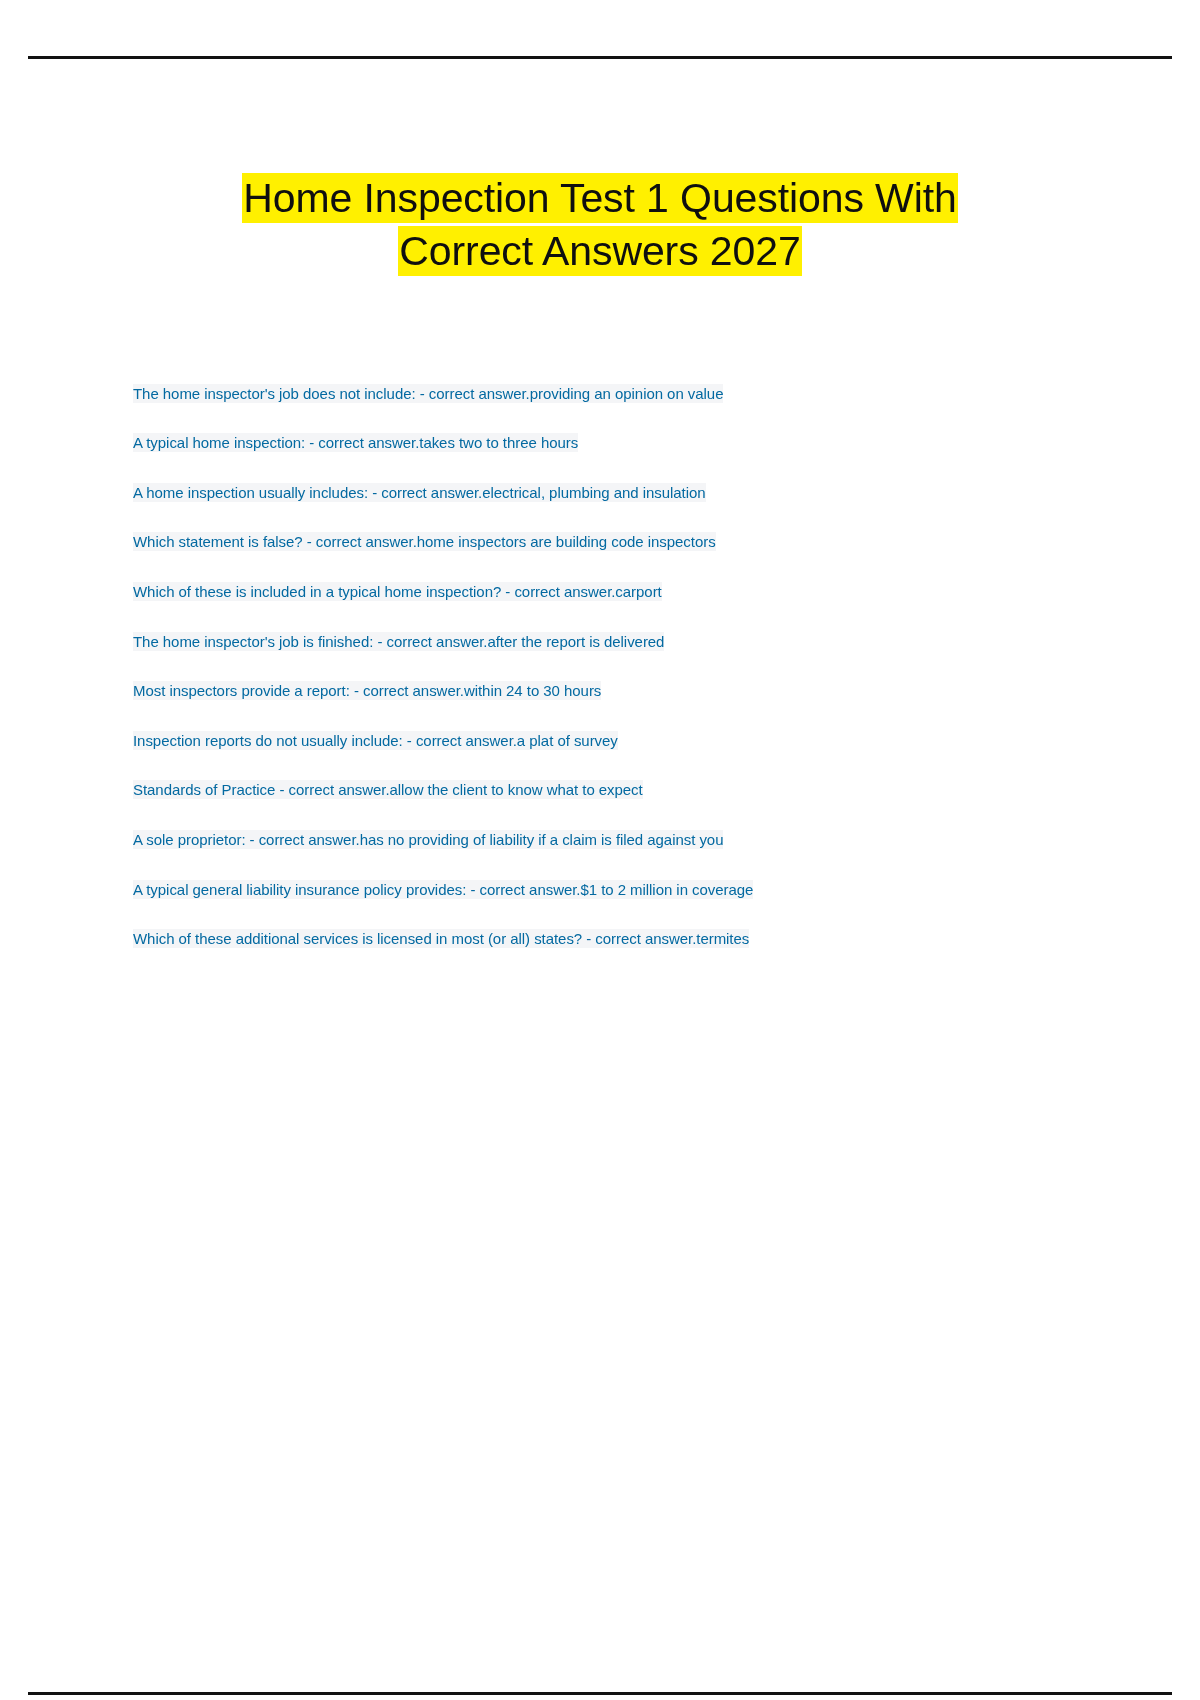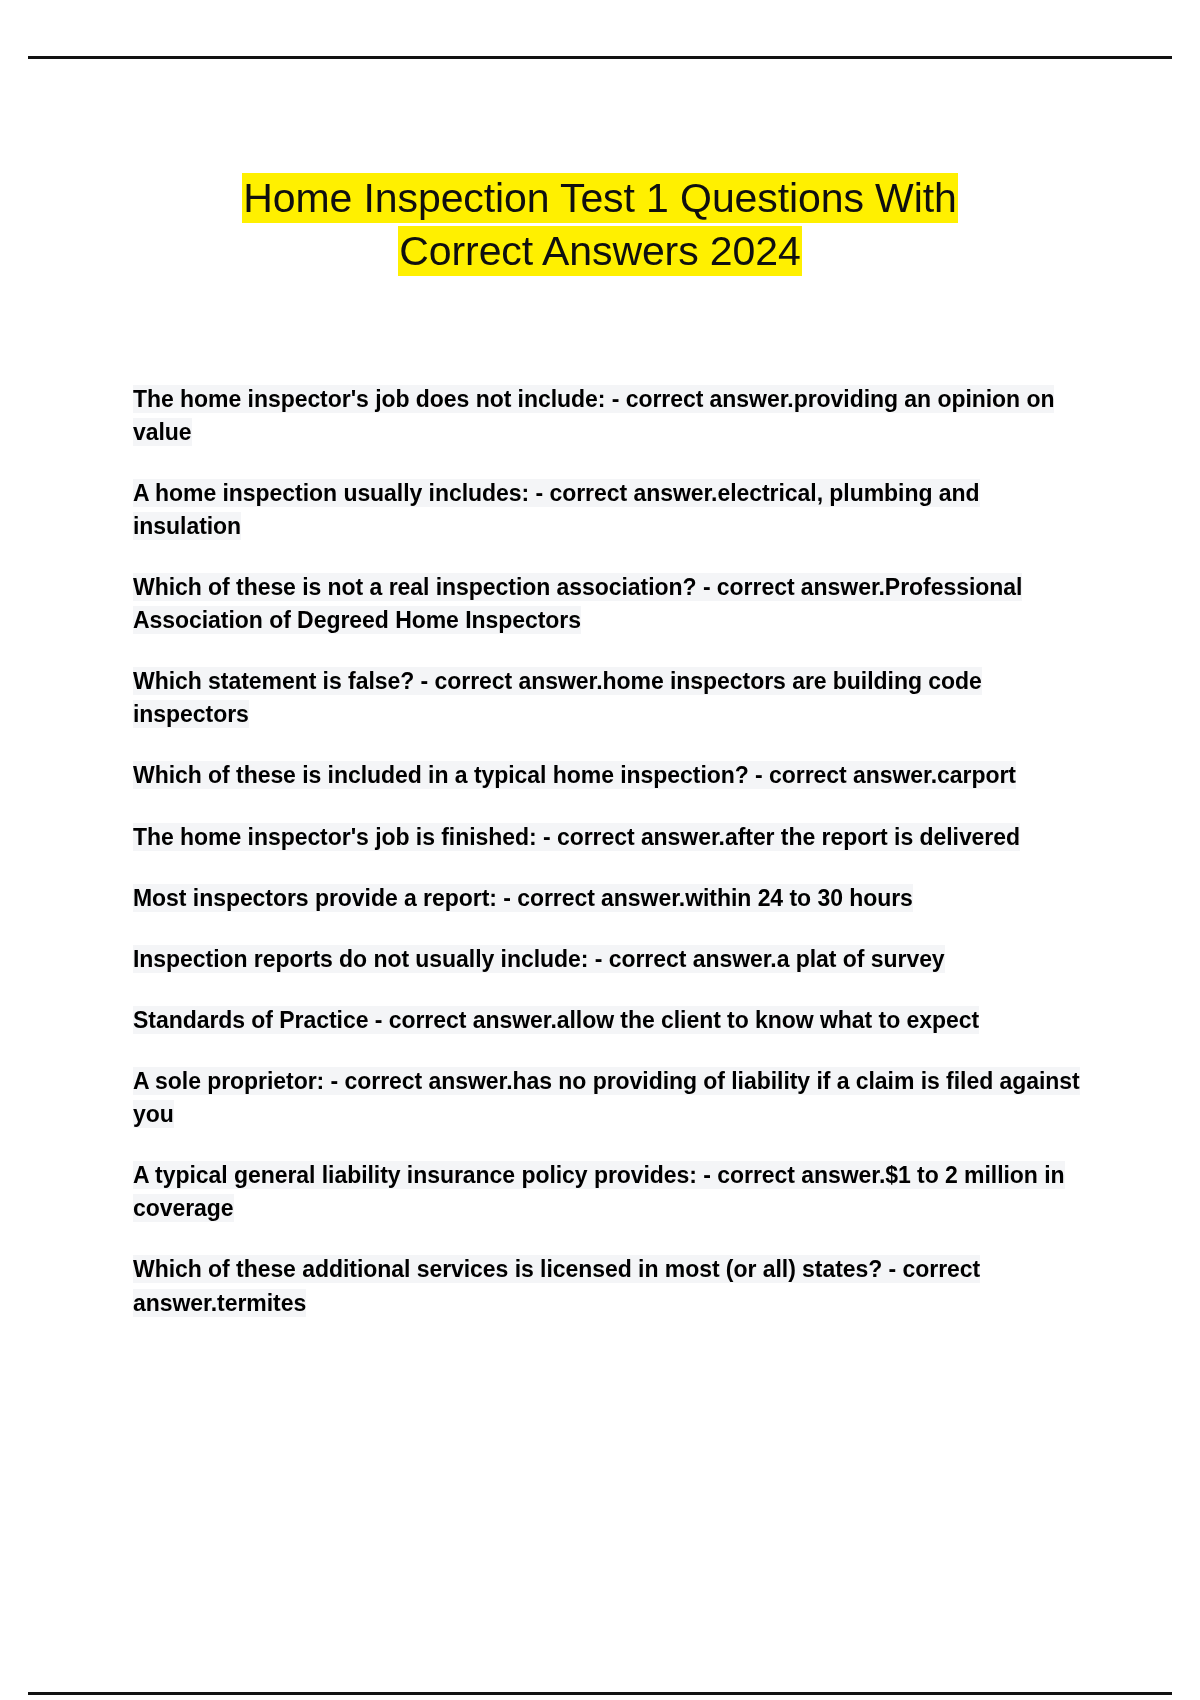--- a/index.html
+++ b/index.html
@@ -64,52 +64,51 @@
   .body-block {
     margin: 0;
     padding-top: 104px;
     padding-left: 133px;
     padding-right: 120px;
     width: 947px;
     box-sizing: content-box;
   }
   .qa-item {
     margin: 0 0 28px 0;
-    font-size: 23px;
+    font-size: 15px;
     line-height: 1.44;
-    color: #000000;
+    color: #0369a1;
     letter-spacing: -0.05px;
-    font-weight: bold;
   }
   .qa-item:last-child { margin-bottom: 18px; }
   .qa-text {
     background-color: #f4f5f7;
     box-decoration-break: clone;
     -webkit-box-decoration-break: clone;
     padding: 1px 0;
   }
 </style>
 </head>
 <body>
 
 <div class="page">
 
   <div class="rule rule-top"></div>
 
   <div class="content">
 
     <h1 class="title-block">
       <span class="title-line">Home Inspection Test 1 Questions With</span><br>
-      <span class="title-line">Correct Answers 2024</span>
+      <span class="title-line">Correct Answers 2027</span>
     </h1>
 
     <div class="body-block">
       <p class="qa-item"><span class="qa-text">The home inspector's job does not include: - correct answer.providing an opinion on value</span></p>
+      <p class="qa-item"><span class="qa-text">A typical home inspection: - correct answer.takes two to three hours</span></p>
       <p class="qa-item"><span class="qa-text">A home inspection usually includes: - correct answer.electrical, plumbing and insulation</span></p>
-      <p class="qa-item"><span class="qa-text">Which of these is not a real inspection association? - correct answer.Professional Association of Degreed Home Inspectors</span></p>
       <p class="qa-item"><span class="qa-text">Which statement is false? - correct answer.home inspectors are building code inspectors</span></p>
       <p class="qa-item"><span class="qa-text">Which of these is included in a typical home inspection? - correct answer.carport</span></p>
       <p class="qa-item"><span class="qa-text">The home inspector's job is finished: - correct answer.after the report is delivered</span></p>
       <p class="qa-item"><span class="qa-text">Most inspectors provide a report: - correct answer.within 24 to 30 hours</span></p>
       <p class="qa-item"><span class="qa-text">Inspection reports do not usually include: - correct answer.a plat of survey</span></p>
       <p class="qa-item"><span class="qa-text">Standards of Practice - correct answer.allow the client to know what to expect</span></p>
       <p class="qa-item"><span class="qa-text">A sole proprietor: - correct answer.has no providing of liability if a claim is filed against you</span></p>
       <p class="qa-item"><span class="qa-text">A typical general liability insurance policy provides: - correct answer.$1 to 2 million in coverage</span></p>
       <p class="qa-item"><span class="qa-text">Which of these additional services is licensed in most (or all) states? - correct answer.termites</span></p>
     </div>

